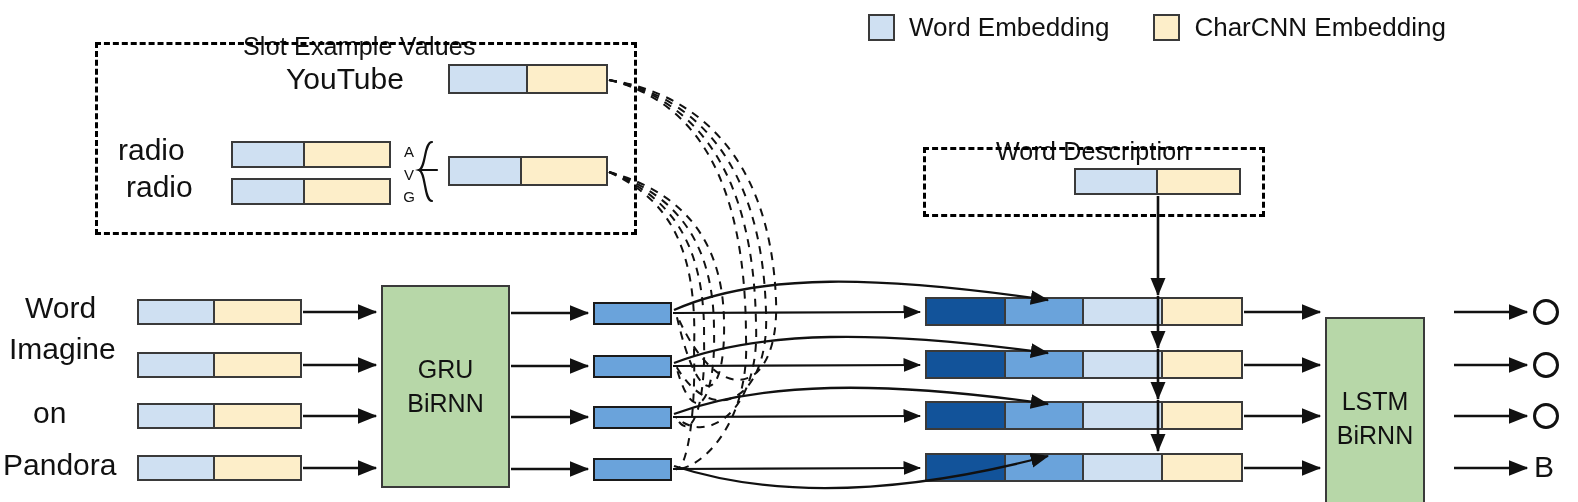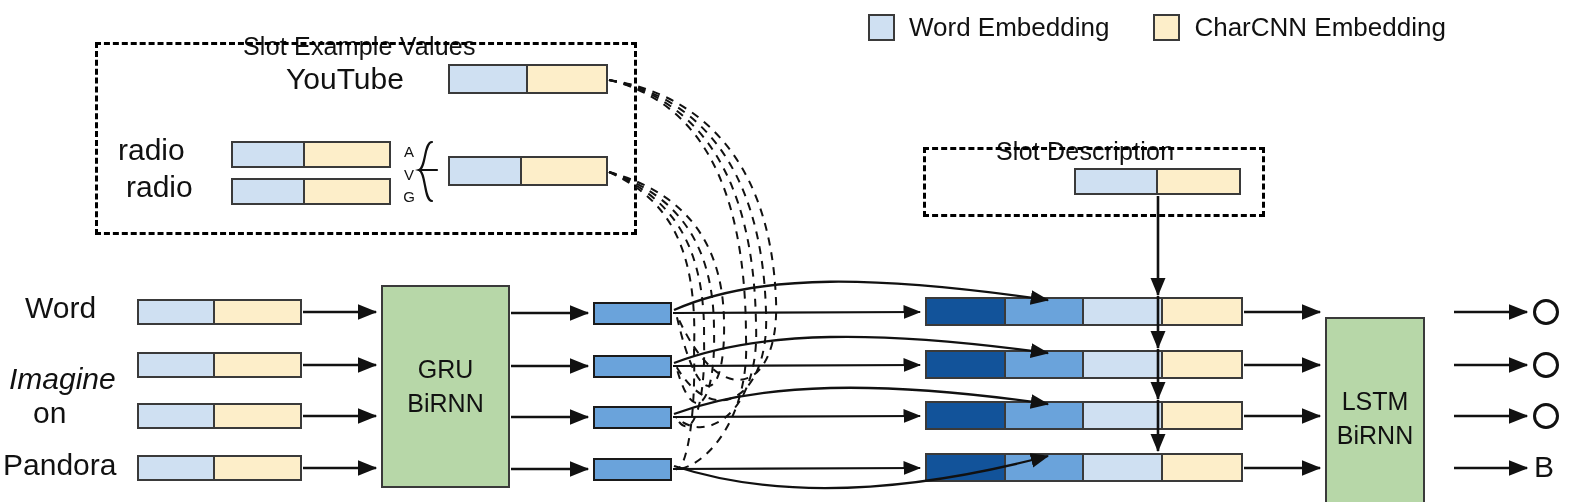--- a/index.html
+++ b/index.html
@@ -82,29 +82,29 @@
     <div>A</div>
     <div>V</div>
     <div>G</div>
   </div>
 
   <div class="abs ebar" style="left:448px;top:156px;width:160px;height:30px;">
     <span class="seg div" style="width:46%;background:#cfe0f2;"></span>
     <span class="seg" style="width:54%;background:#fdeec9;"></span>
   </div>
 
-  <div class="abs ttl" style="left:996px;top:113px;">Slot Description</div>
+  <div class="abs ttl" style="left:996px;top:113px;">Word Description</div>
   <div class="abs dashbox" style="left:923px;top:147px;width:342px;height:70px;"></div>
   <div class="abs ebar" style="left:1074px;top:168px;width:167px;height:27px;">
     <span class="seg div" style="width:50%;background:#cfe0f2;"></span>
     <span class="seg" style="width:50%;background:#fdeec9;"></span>
   </div>
 
   <div class="abs wordlbl" style="left:25px;top:291px;">Word</div>
-  <div class="abs wordlbl" style="left:9px;top:362px;font-style:italic;">Imagine</div>
+  <div class="abs wordlbl" style="left:9px;top:332px;">Imagine</div>
   <div class="abs wordlbl" style="left:33px;top:396px;">on</div>
   <div class="abs wordlbl" style="left:3px;top:448px;">Pandora</div>
 
   <div class="abs ebar" style="left:137px;top:299px;width:165px;height:26px;">
     <span class="seg div" style="width:47%;background:#cfe0f2;"></span>
     <span class="seg" style="width:53%;background:#fdeec9;"></span>
   </div>
   <div class="abs ebar" style="left:137px;top:352px;width:165px;height:26px;">
     <span class="seg div" style="width:47%;background:#cfe0f2;"></span>
     <span class="seg" style="width:53%;background:#fdeec9;"></span>

